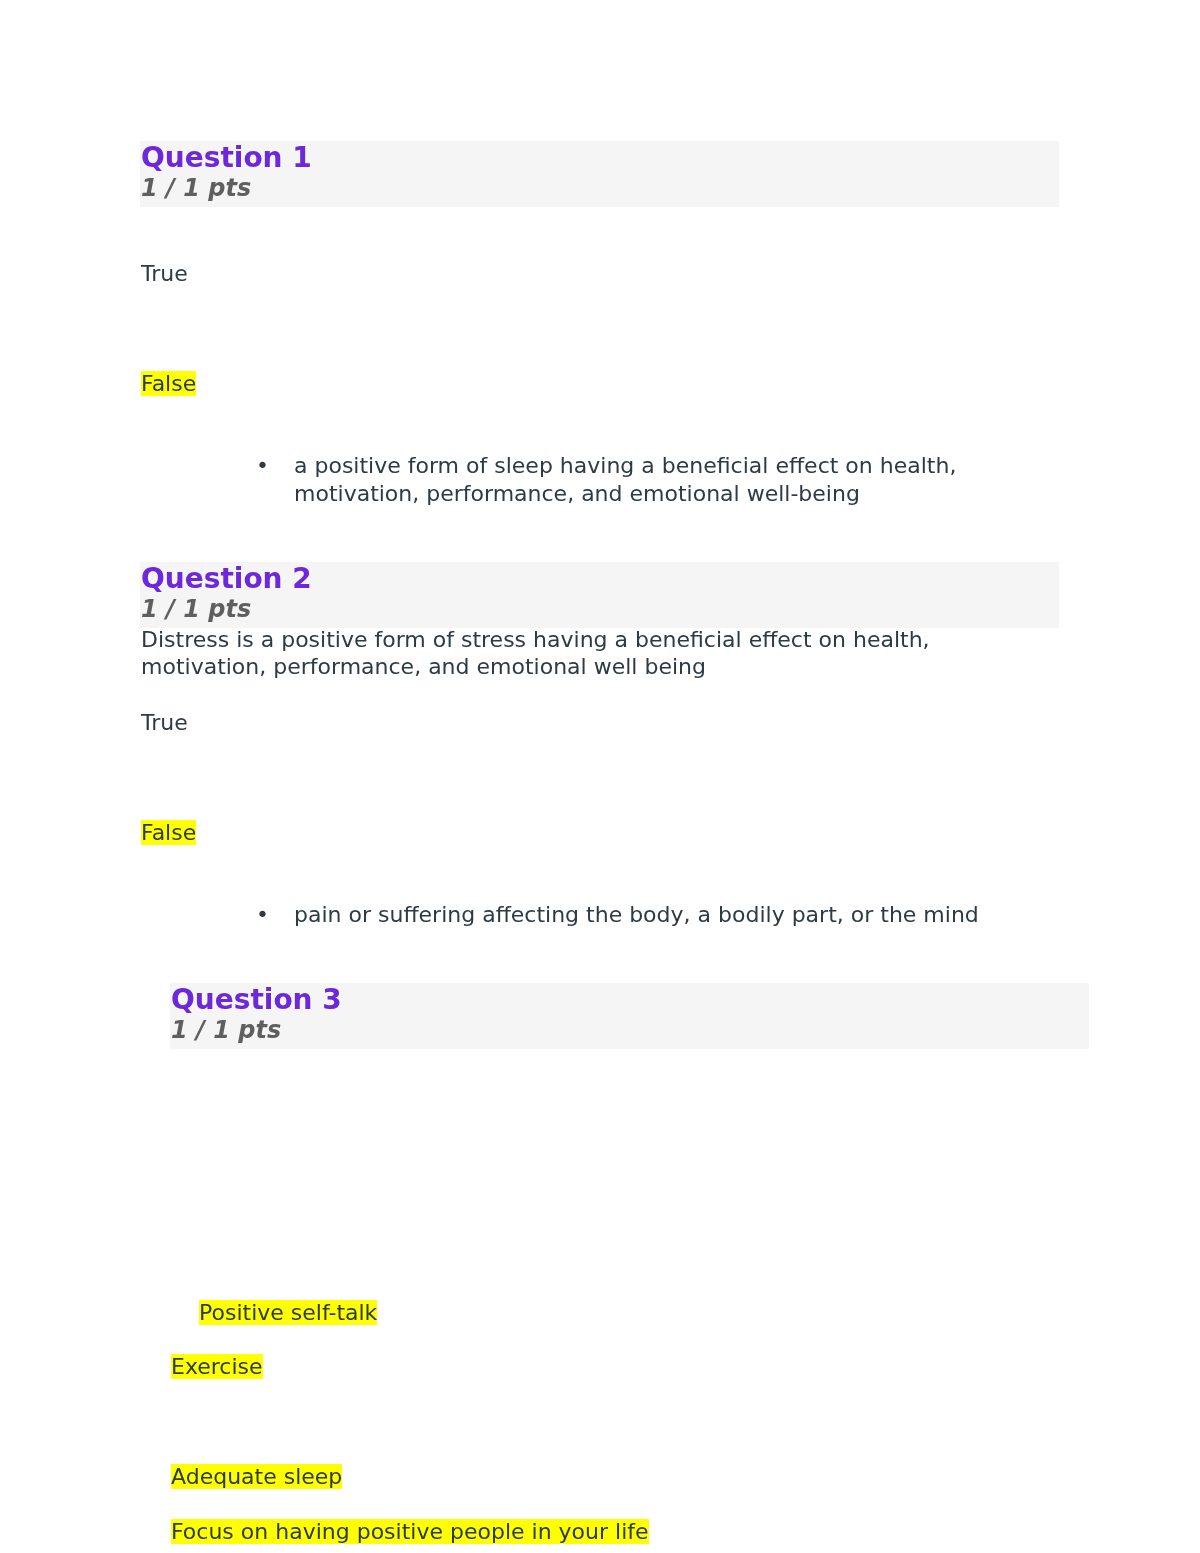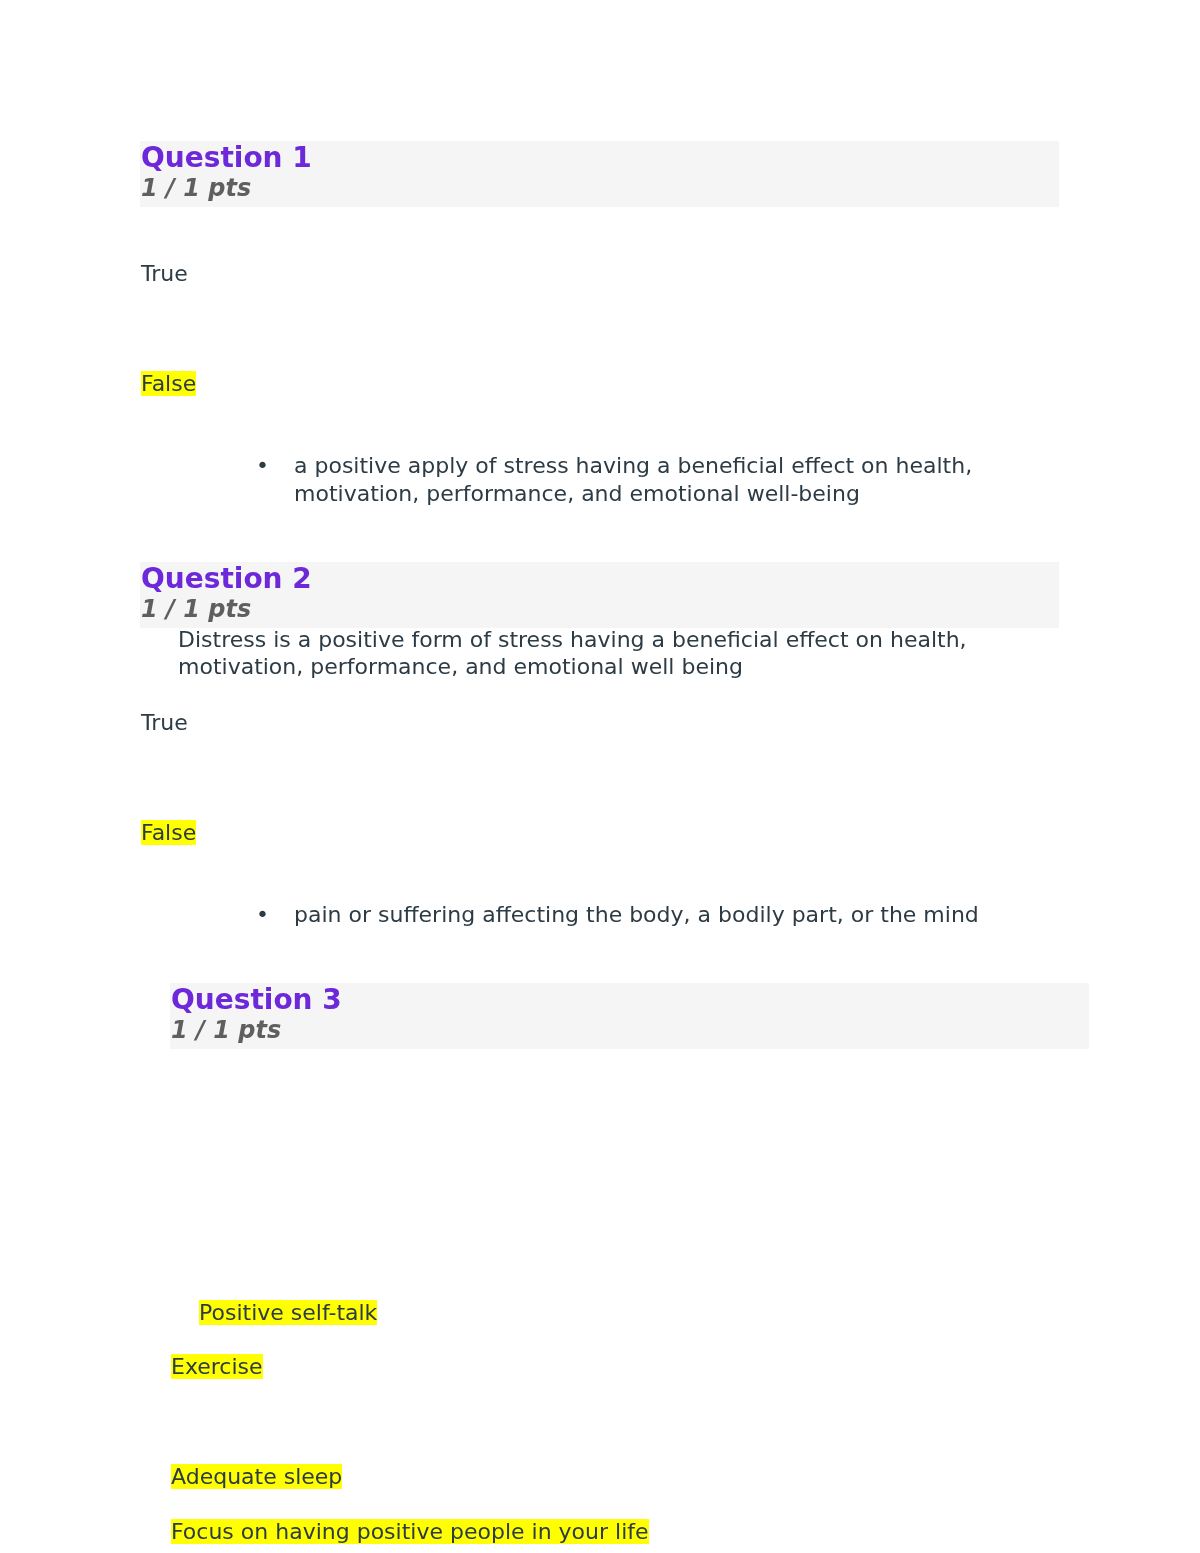--- a/index.html
+++ b/index.html
@@ -21,30 +21,30 @@
 
   <div style="position:absolute; top:0; left:0; width:918px;">
     <div class="qhead">
       <div class="qtitle">Question 1</div>
       <div class="qpts" style="margin-top:-2px;">1 / 1 pts</div>
     </div>
     <p class="opt" style="position:absolute; top:119px;"><span>True</span></p>
     <p class="opt" style="position:absolute; top:229px;"><span class="hl">False</span></p>
     <div class="bullet-row" style="position:absolute; top:311px; width:780px;">
       <span class="dot">•</span>
-      <span>a positive apply of stress having a beneficial effect on health, motivation, performance, and emotional well-being</span>
+      <span>a positive form of sleep having a beneficial effect on health, motivation, performance, and emotional well-being</span>
     </div>
   </div>
 
   <div style="position:absolute; top:421px; left:0; width:918px;">
     <div class="qhead">
       <div class="qtitle">Question 2</div>
       <div class="qpts" style="margin-top:-2px;">1 / 1 pts</div>
     </div>
-    <p class="qtext" style="margin-top:-2px; width:880px;margin-left:37px;">Distress is a positive form of stress having a beneficial effect on health, motivation, performance, and emotional well being</p>
+    <p class="qtext" style="margin-top:-2px; width:880px;">Distress is a positive form of stress having a beneficial effect on health, motivation, performance, and emotional well being</p>
     <p class="opt" style="position:absolute; top:147px;"><span>True</span></p>
     <p class="opt" style="position:absolute; top:257px;"><span class="hl">False</span></p>
     <div class="bullet-row" style="position:absolute; top:339px; width:780px;">
       <span class="dot">•</span>
       <span>pain or suffering affecting the body, a bodily part, or the mind</span>
     </div>
   </div>
 
   <div style="position:absolute; top:842px; left:1px; width:918px;margin-left:29px;">
     <div class="qhead">

